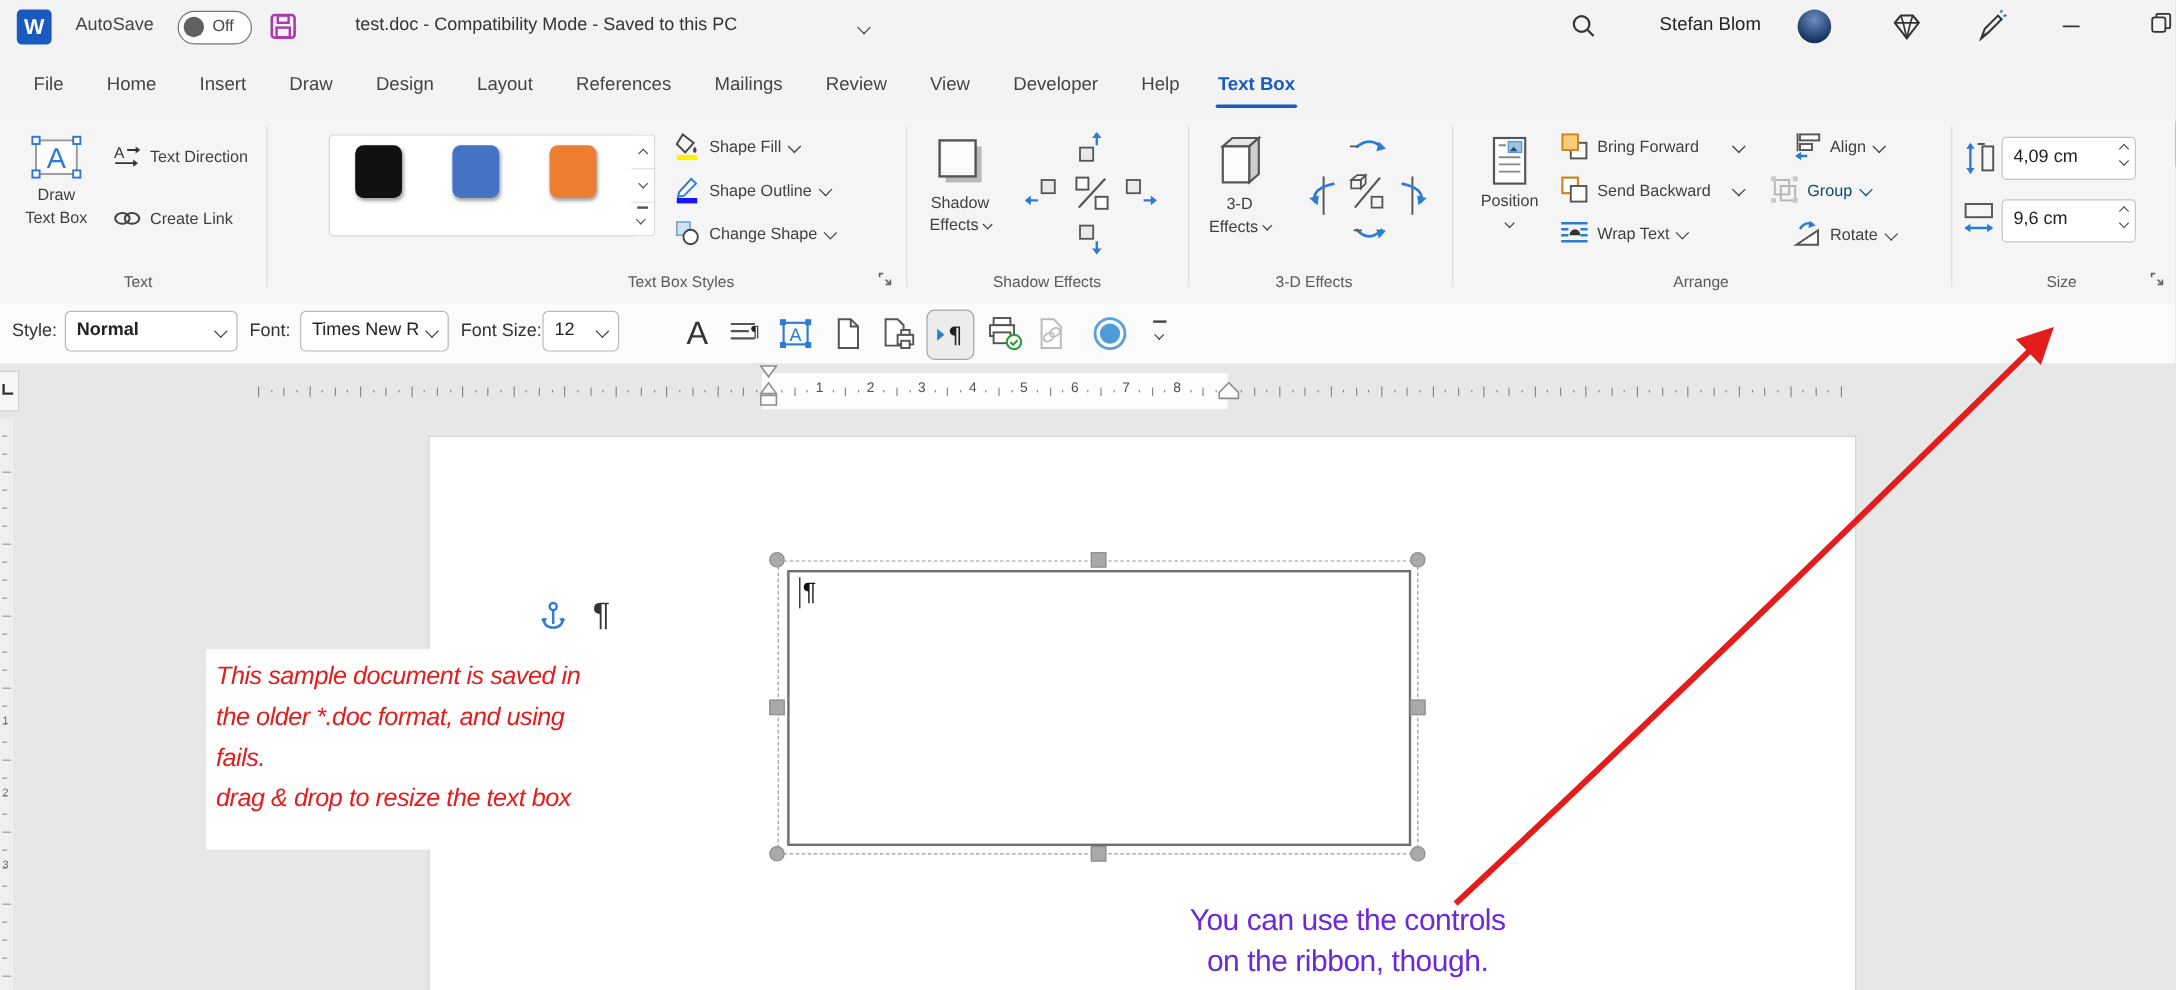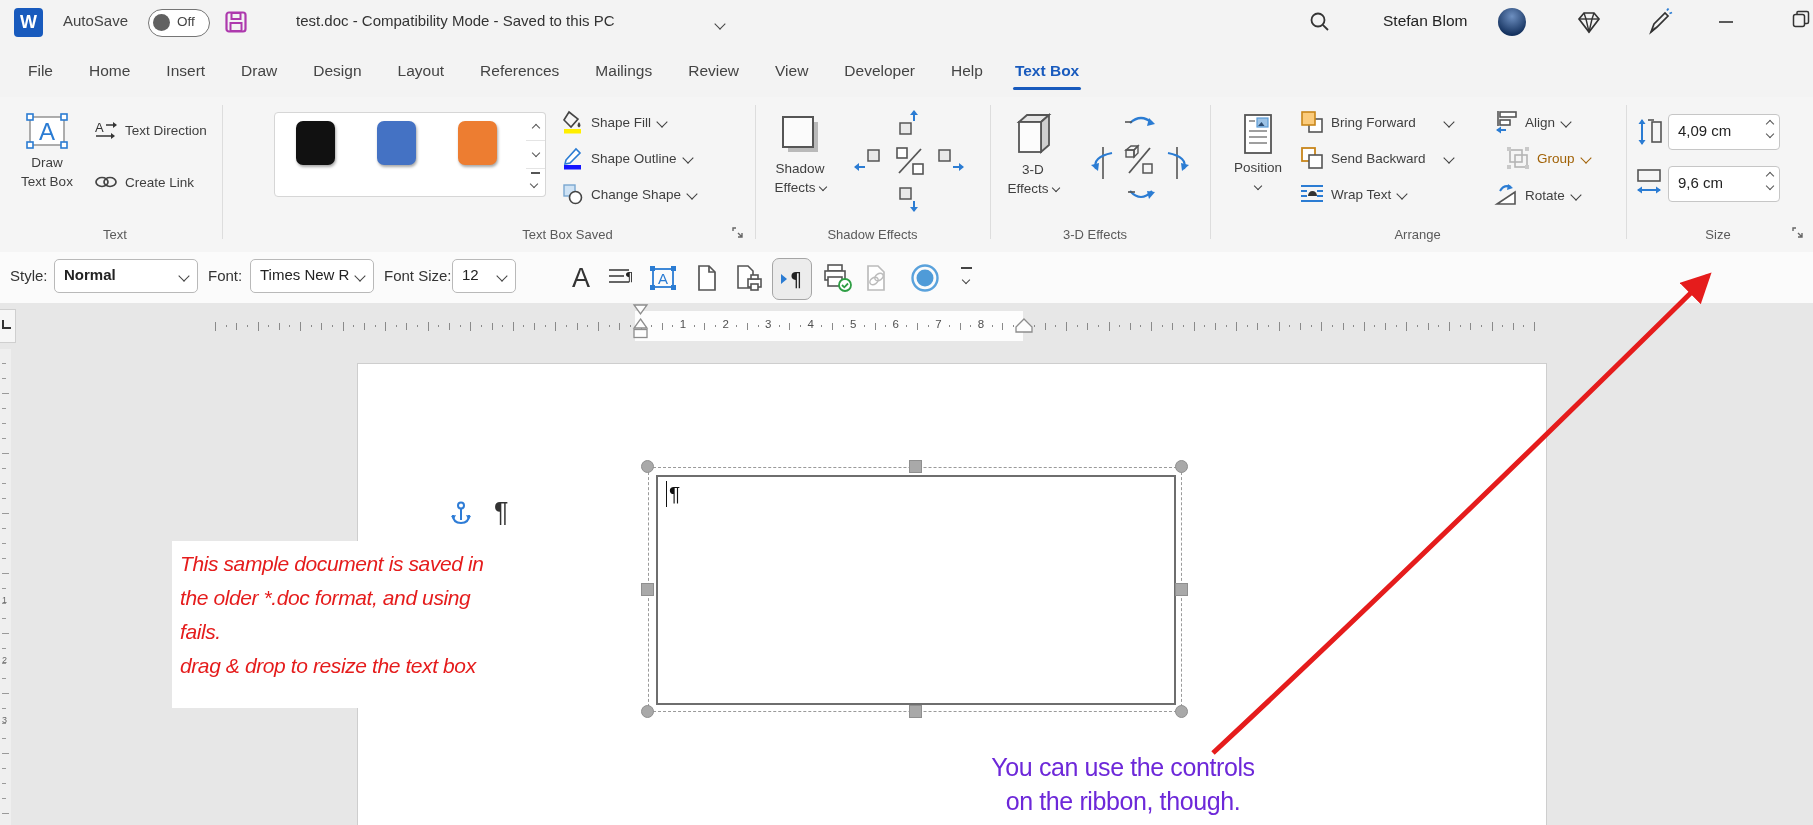--- a/index.html
+++ b/index.html
@@ -226,21 +226,21 @@
         <span class="chv"></span>
     </div>
     <div class="smallbtn" style="left:562px;top:86px;">
       <svg width="22" height="22" viewBox="0 0 22 22">
         <rect x="2" y="2" width="11" height="11" fill="#cfe3f5" stroke="#7aa7d0" stroke-width="1.4"></rect>
         <circle cx="13.5" cy="14.5" r="6" fill="#fff" stroke="#444" stroke-width="1.6"></circle>
       </svg>
       <span>Change Shape</span>
         <span class="chv"></span>
     </div>
-    <div class="glabel" style="left:500px;width:135px;">Text Box Saved</div>
+    <div class="glabel" style="left:500px;width:135px;">Text Box Styles</div>
     <svg class="launcher" style="left:731px;top:129px;" viewBox="0 0 14 14">
       <path d="M2 5 V2 H5 M7 7 L11 11 M11 7 V11 H7" fill="none" stroke="#666" stroke-width="1.4"></path>
     </svg>
     <div class="gdiv" style="left:755px;"></div>
 
     <div class="bigbtn" style="left:764px;width:72px;">
       <svg style="margin:8px auto 4px;" width="42" height="42" viewBox="0 0 42 42">
         <rect x="9" y="9" width="30" height="30" fill="#b9b9b9"></rect>
         <rect x="4" y="4" width="30" height="30" fill="#fbfbfb" stroke="#555" stroke-width="2"></rect>
       </svg>
@@ -362,21 +362,21 @@
       <svg width="24" height="24" viewBox="0 0 24 24">
         <line x1="4" y1="1" x2="4" y2="16" stroke="#555" stroke-width="1.6"></line>
         <rect x="6" y="2" width="16" height="5" fill="#fff" stroke="#555" stroke-width="1.6"></rect>
         <rect x="6" y="10" width="10" height="5" fill="#fff" stroke="#555" stroke-width="1.6"></rect>
         <line x1="12" y1="20" x2="3" y2="20" stroke="#2b7cd3" stroke-width="2"></line>
           <polygon points="7,16.5 2,20 7,23.5" fill="#2b7cd3"></polygon>
       </svg>
       <span>Align</span>
         <span class="chv"></span>
     </div>
-    <div class="smallbtn" style="left:1506px;top:49px;color:#a16207;">
+    <div class="smallbtn" style="left:1475px;top:49px;color:#0c4a6e;">
       <svg width="24" height="24" viewBox="0 0 24 24">
         <rect x="4" y="4" width="12" height="12" fill="none" stroke="#b5b5b5" stroke-width="1.6"></rect>
         <rect x="9" y="9" width="12" height="12" fill="none" stroke="#b5b5b5" stroke-width="1.6"></rect>
         <rect x="1" y="1" width="4" height="4" fill="#c9c9c9"></rect>
           <rect x="19" y="1" width="4" height="4" fill="#c9c9c9"></rect>
         <rect x="1" y="19" width="4" height="4" fill="#c9c9c9"></rect>
           <rect x="19" y="19" width="4" height="4" fill="#c9c9c9"></rect>
       </svg>
       <span>Group</span>
         <span class="chv"></span>

